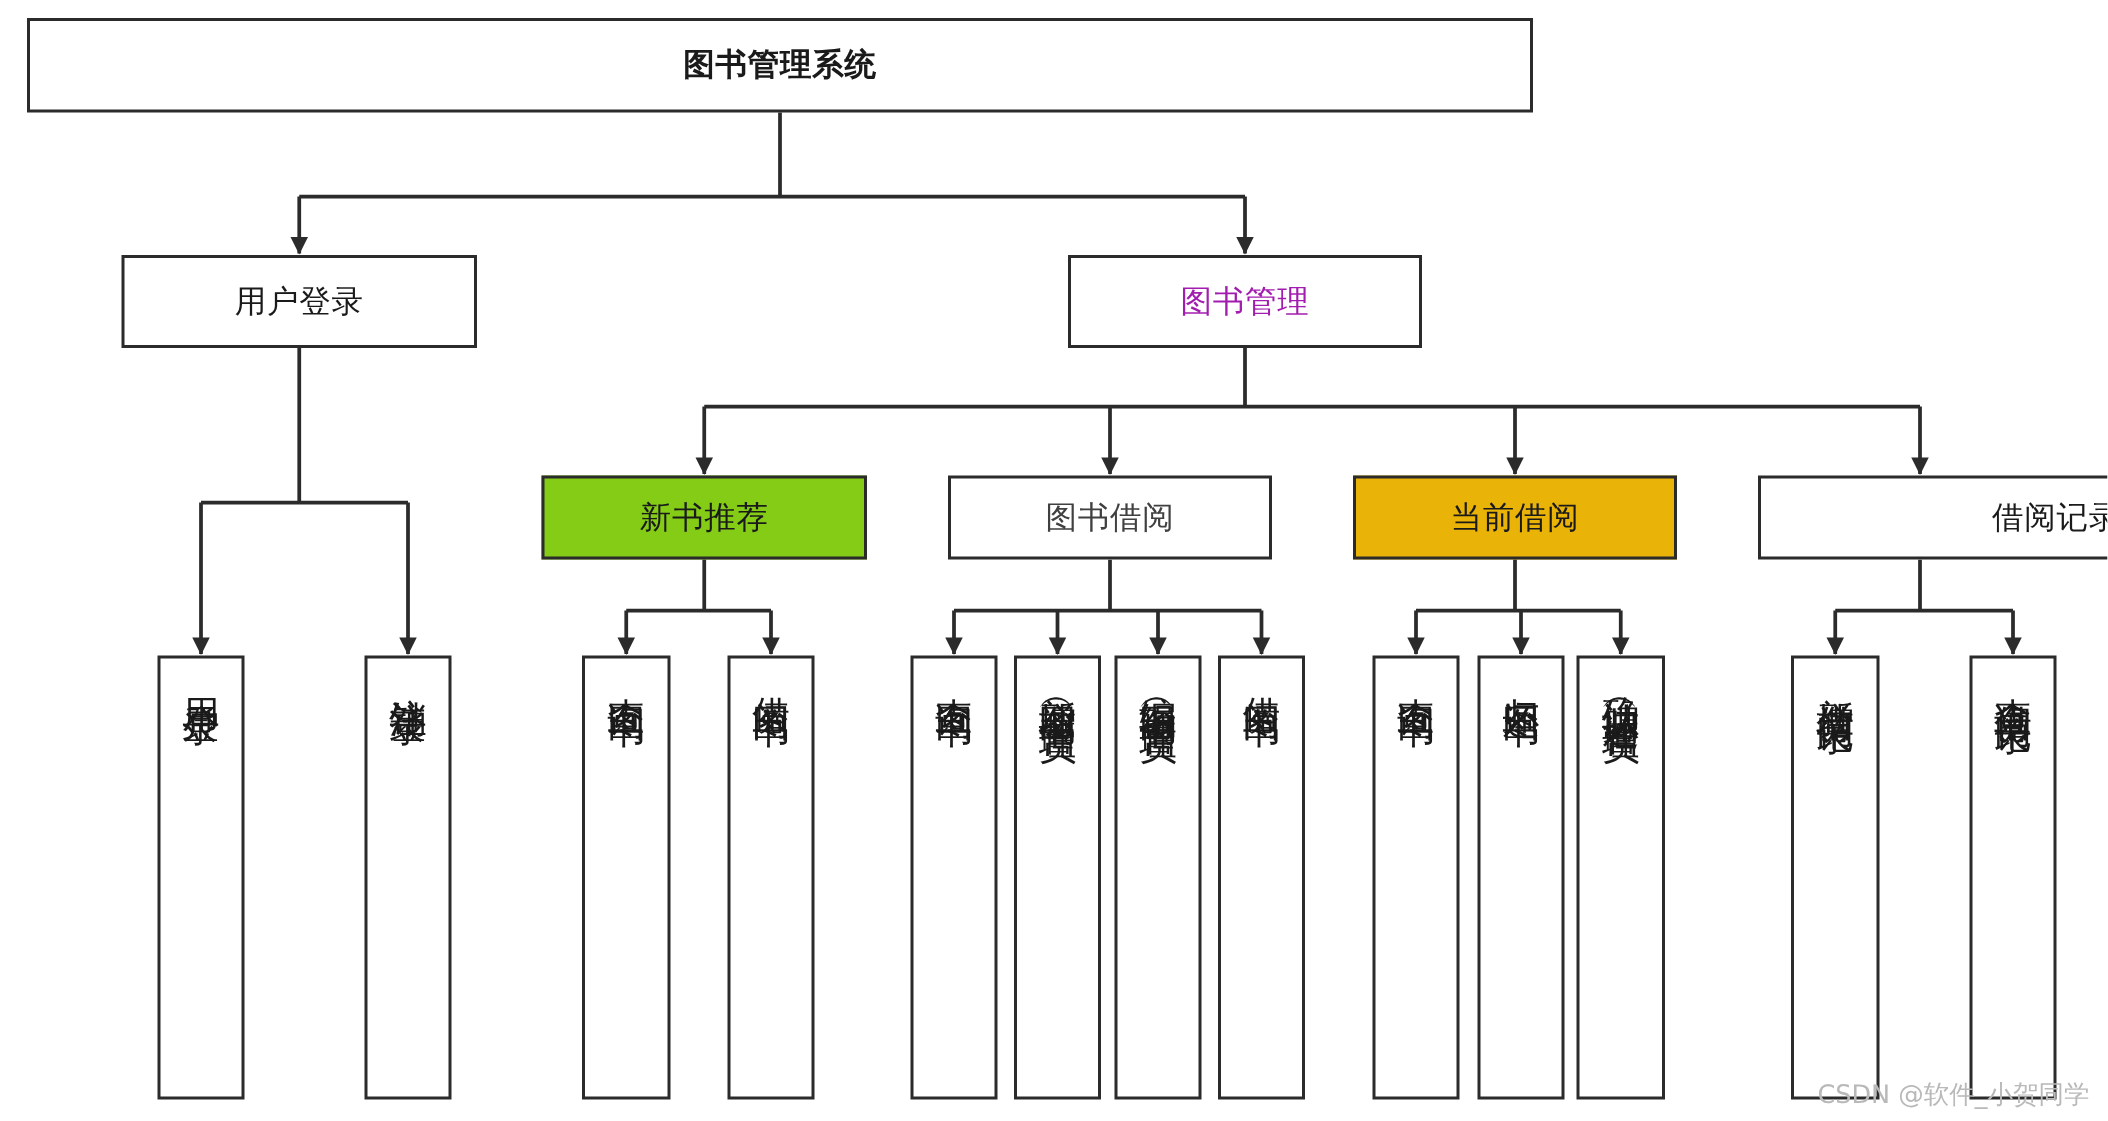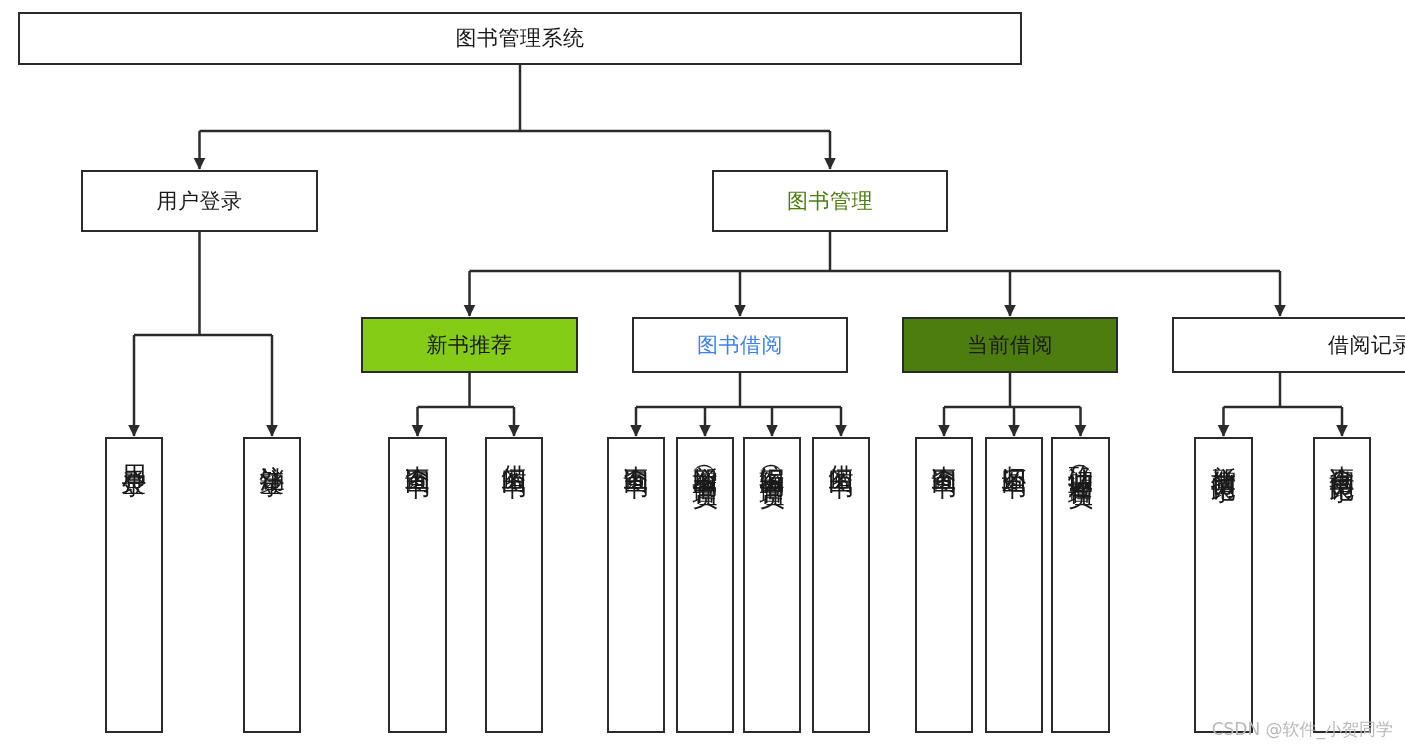--- a/index.html
+++ b/index.html
@@ -106,36 +106,36 @@
       <line x1="944" y1="407" x2="1080.5" y2="407" stroke="#2b2b2b" stroke-width="2.5"></line>
       <line x1="944" y1="407" x2="944" y2="436" stroke="#2b2b2b" stroke-width="2.5" marker-end="url(#arrow)"></line>
       <line x1="1014" y1="407" x2="1014" y2="436" stroke="#2b2b2b" stroke-width="2.5" marker-end="url(#arrow)"></line>
       <line x1="1080.5" y1="407" x2="1080.5" y2="436" stroke="#2b2b2b" stroke-width="2.5" marker-end="url(#arrow)"></line>
       <line x1="1280" y1="373" x2="1280" y2="407" stroke="#2b2b2b" stroke-width="2.5"></line>
       <line x1="1223.5" y1="407" x2="1342" y2="407" stroke="#2b2b2b" stroke-width="2.5"></line>
       <line x1="1223.5" y1="407" x2="1223.5" y2="436" stroke="#2b2b2b" stroke-width="2.5" marker-end="url(#arrow)"></line>
       <line x1="1342" y1="407" x2="1342" y2="436" stroke="#2b2b2b" stroke-width="2.5" marker-end="url(#arrow)"></line>
     </svg>
   <div id="nodes-layer">
-      <div class="node horiz" style="left: 18px; top: 12px; width: 1004px; height: 53px; border-color: rgb(43, 43, 43); background: rgb(255, 255, 255); color: rgb(26, 26, 26);">
+      <div class="node horiz" style="left: 18px; top: 12px; width: 1004px; height: 63px; border-color: rgb(43, 43, 43); background: rgb(255, 255, 255); color: rgb(26, 26, 26); font-weight: bold;">
         <span class="lbl">图书管理系统</span>
       </div>
       <div class="node horiz" style="left: 81px; top: 170px; width: 237px; height: 62px; border-color: rgb(43, 43, 43); background: rgb(255, 255, 255); color: rgb(26, 26, 26);">
         <span class="lbl">用户登录</span>
       </div>
-      <div class="node horiz" style="left: 712px; top: 170px; width: 236px; height: 62px; border-color: rgb(43, 43, 43); background: rgb(255, 255, 255); color: #4d7c0f;">
+      <div class="node horiz" style="left: 712px; top: 170px; width: 236px; height: 62px; border-color: rgb(43, 43, 43); background: rgb(255, 255, 255); color: #a21caf;">
         <span class="lbl">图书管理</span>
       </div>
       <div class="node horiz" style="left: 361px; top: 317px; width: 217px; height: 56px; border-color: rgb(43, 43, 43); background: #84cc16; color: rgb(26, 26, 26);">
         <span class="lbl">新书推荐</span>
       </div>
-      <div class="node horiz" style="left: 632px; top: 317px; width: 216px; height: 56px; border-color: rgb(43, 43, 43); background: rgb(255, 255, 255); color: #3b82f6;">
+      <div class="node horiz" style="left: 632px; top: 317px; width: 216px; height: 56px; border-color: rgb(43, 43, 43); background: rgb(255, 255, 255); color: #404040;">
         <span class="lbl">图书借阅</span>
       </div>
-      <div class="node horiz" style="left: 902px; top: 317px; width: 216px; height: 56px; border-color: rgb(43, 43, 43); background: #4d7c0f; color: rgb(26, 26, 26);">
+      <div class="node horiz" style="left: 902px; top: 317px; width: 216px; height: 56px; border-color: rgb(43, 43, 43); background: #eab308; color: rgb(26, 26, 26);">
         <span class="lbl">当前借阅</span>
       </div>
       <div class="node horiz" style="left: 1172px; top: 317px; width: 244px; height: 56px; border-color: rgb(43, 43, 43); background: rgb(255, 255, 255); color: rgb(26, 26, 26); justify-content: flex-end;">
         <span class="lbl">借阅记录</span>
       </div>
       <div class="node vert" style="left: 105px; top: 437px; width: 58px; height: 296px; border-color: rgb(43, 43, 43); background: rgb(255, 255, 255); color: rgb(26, 26, 26);">
         <span class="lbl">用户登录</span>
       </div>
       <div class="node vert" style="left: 243px; top: 437px; width: 58px; height: 296px; border-color: rgb(43, 43, 43); background: rgb(255, 255, 255); color: rgb(26, 26, 26);">
         <span class="lbl">注销登录</span>

